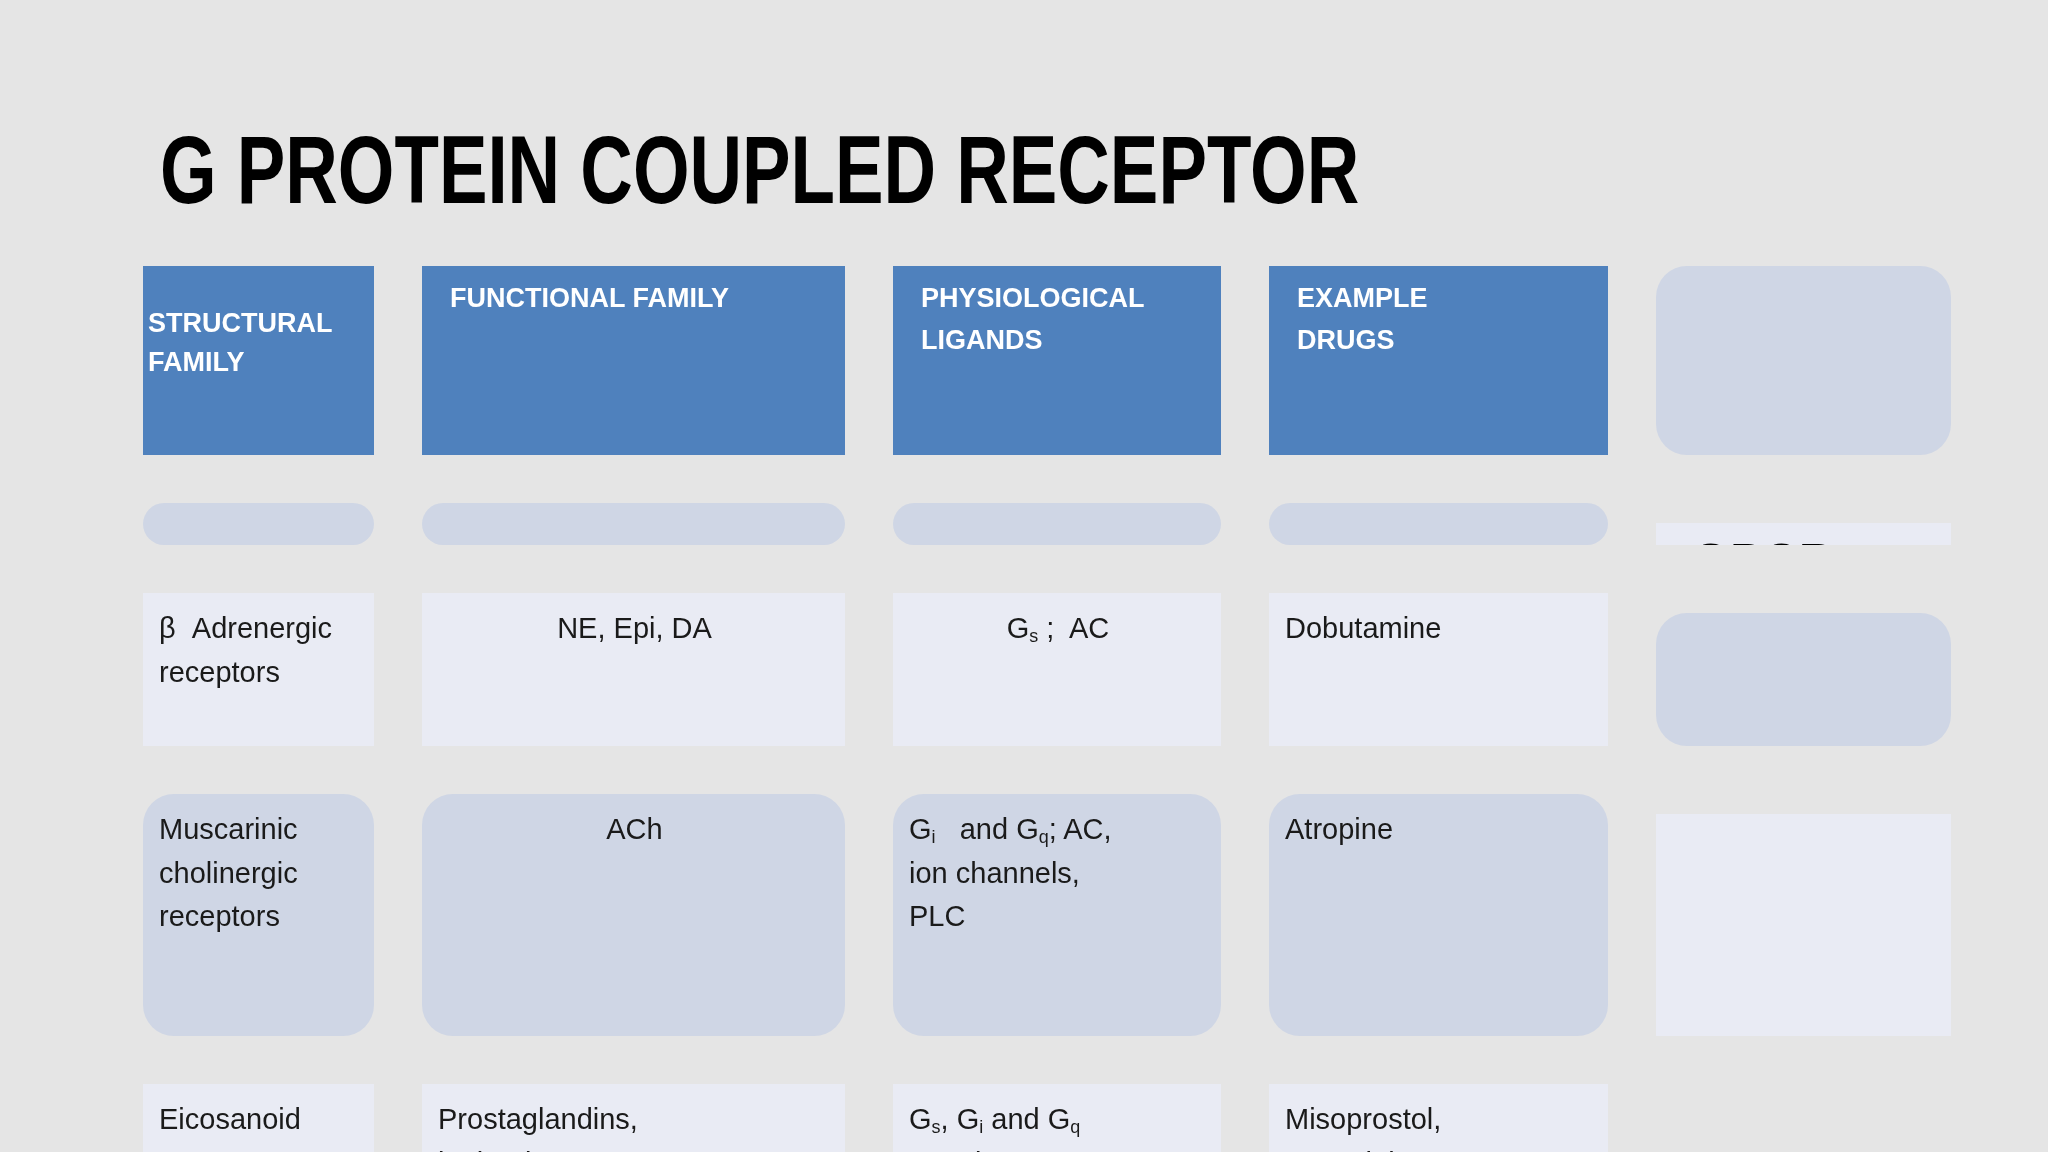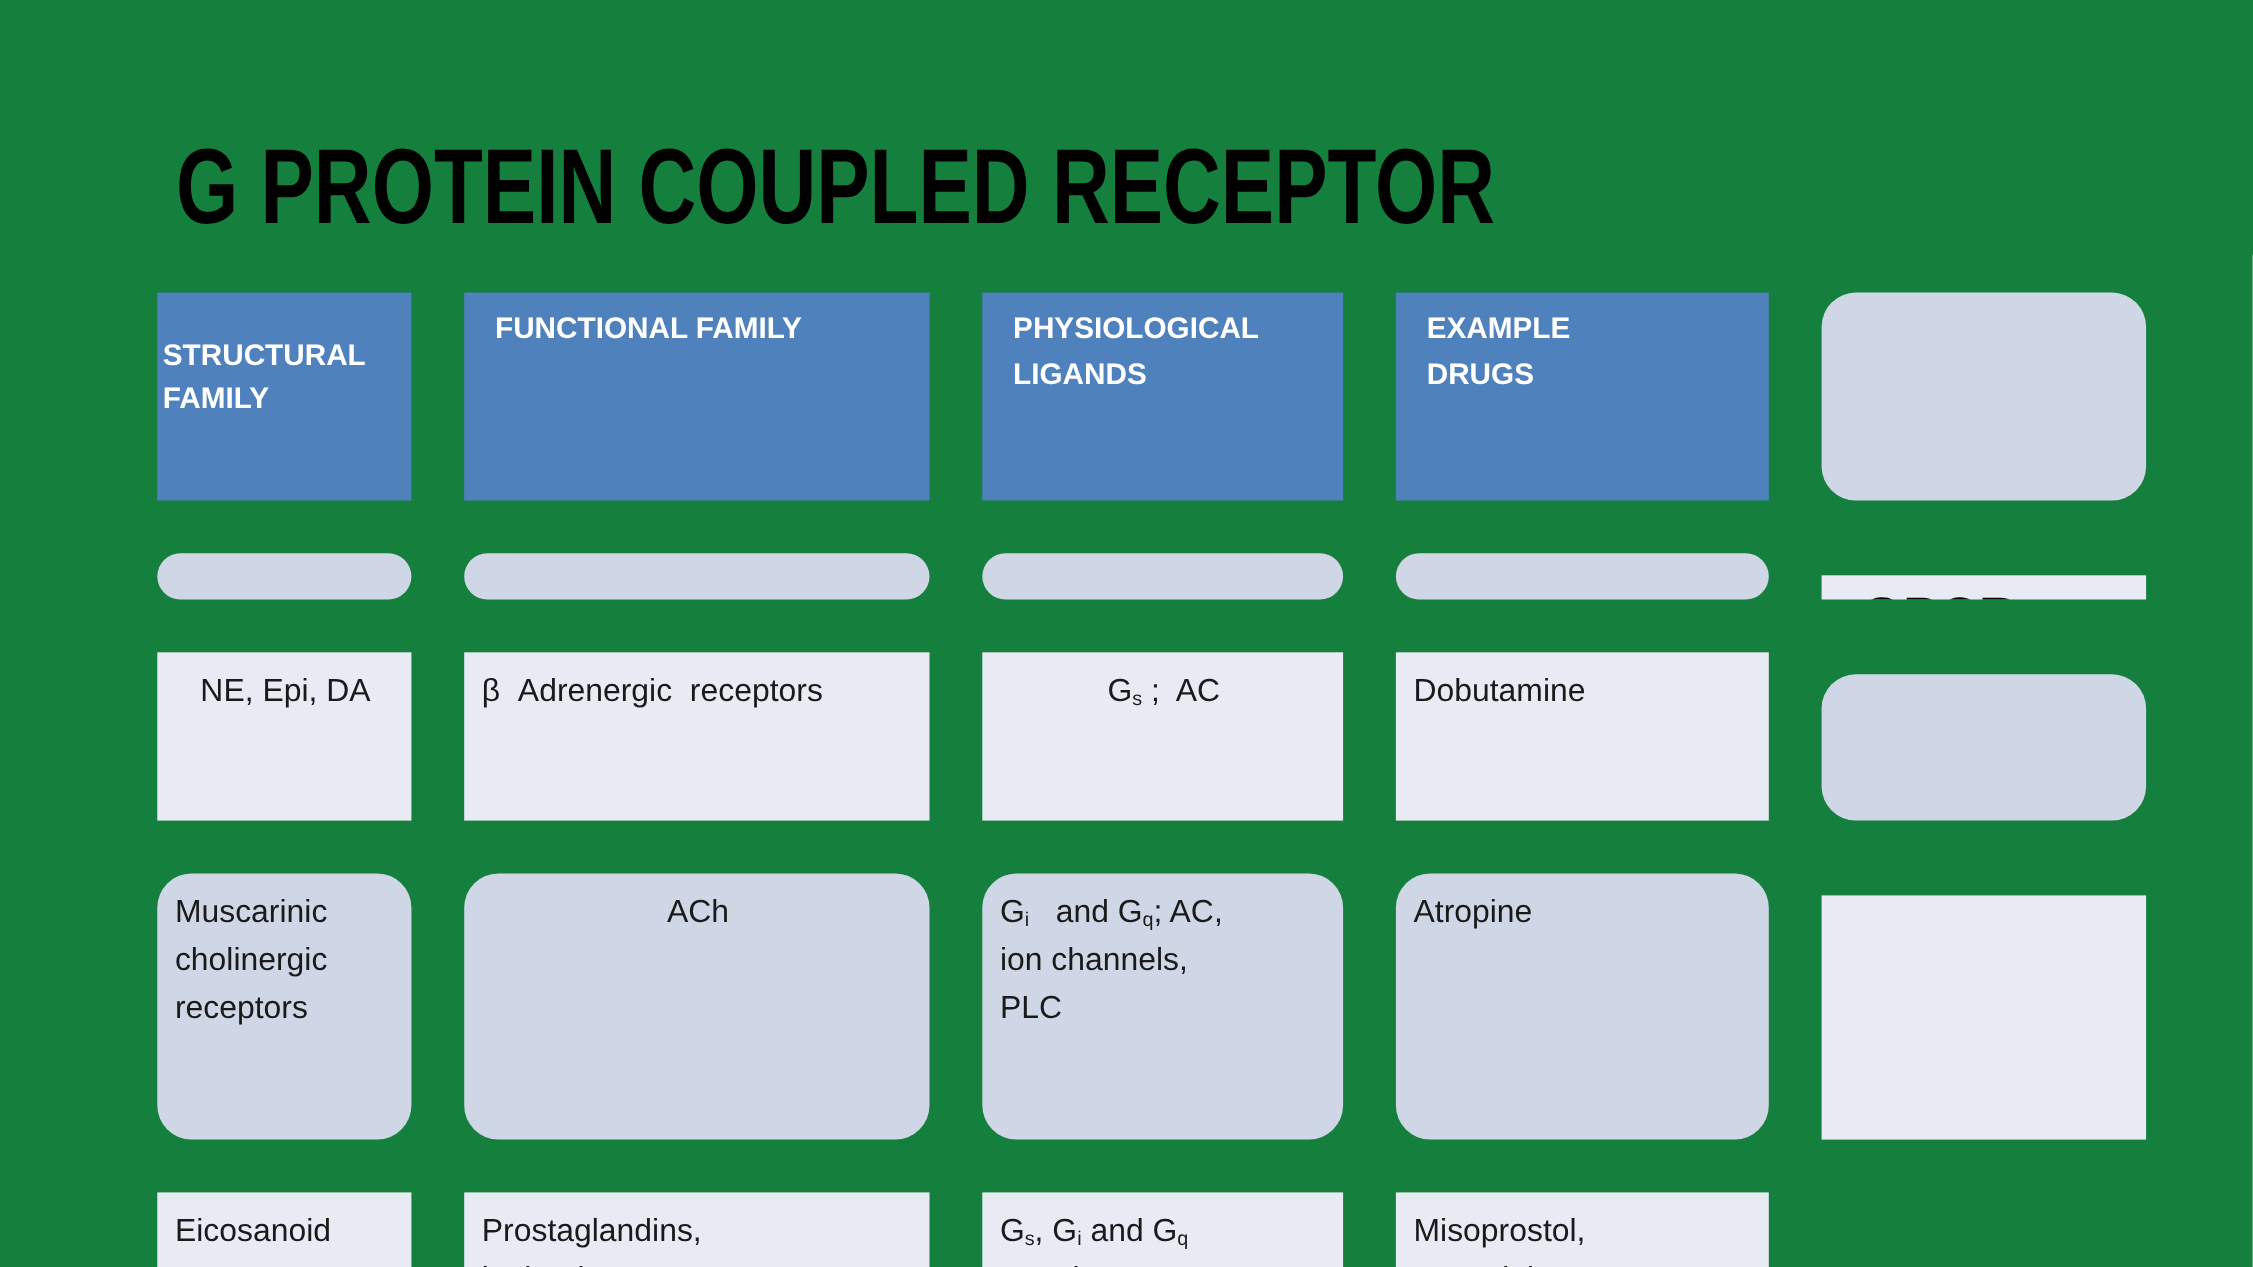--- a/index.html
+++ b/index.html
@@ -1,20 +1,20 @@
 <!DOCTYPE html>
 <html style="--header-bg: #4f81bd; --header-text: #ffffff; --band-dark: #cfd6e5; --band-light: #e9ebf4; --body-text: #1a1a1a;"><head>
 <meta charset="utf-8">
 <style>
   html, body { margin: 0; padding: 0; background: #ffffff; }
   .viewport {
     position: relative;
     width: 2048px;
     height: 1152px;
-    background: #15803d;
+    background: #e5e5e5;
     overflow: hidden;
     font-family: "Liberation Sans", sans-serif;
   }
   .slide-title {
     position: absolute;
     left: 160px;
     top: 121px;
     margin: 0;
     font-size: 97px;
     font-weight: 700;
@@ -95,22 +95,22 @@
     <div class="cell th">EXAMPLE
 DRUGS</div>
 
     <div class="cell band-dark"></div>
     <div class="cell band-dark"></div>
     <div class="cell band-dark"></div>
     <div class="cell band-dark"></div>
     <div class="cell band-dark"></div>
 
     <div class="cell band-light rowlabel">GPCR</div>
+    <div class="cell band-light body-cell">β  Adrenergic  receptors</div>
     <div class="cell band-light body-cell center">NE, Epi, DA</div>
-    <div class="cell band-light body-cell">β  Adrenergic  receptors</div>
     <div class="cell band-light body-cell center">G<sub>s</sub> ;  AC</div>
     <div class="cell band-light body-cell">Dobutamine</div>
 
     <div class="cell band-dark rowlabel"></div>
     <div class="cell band-dark body-cell">Muscarinic  cholinergic
 receptors</div>
     <div class="cell band-dark body-cell center">ACh</div>
     <div class="cell band-dark body-cell">G<sub>i</sub>   and G<sub>q</sub>; AC,
 ion channels,
 PLC</div>

